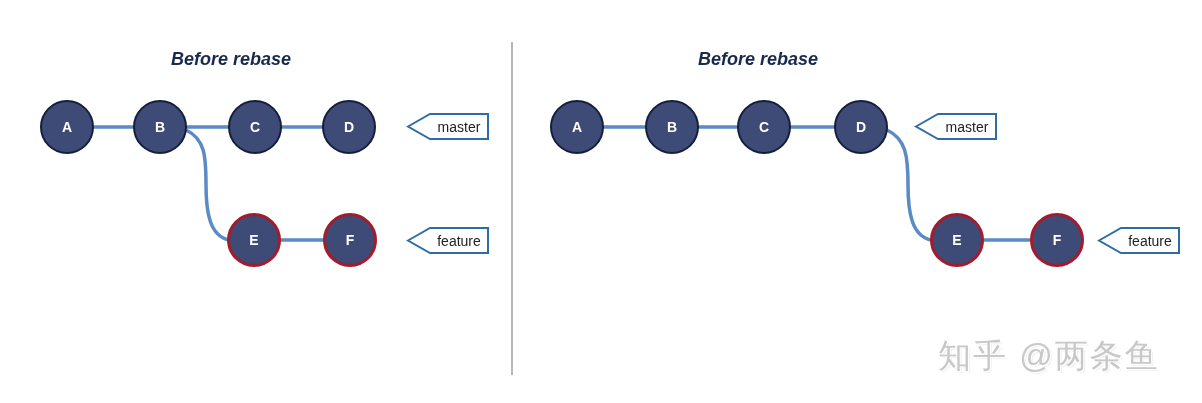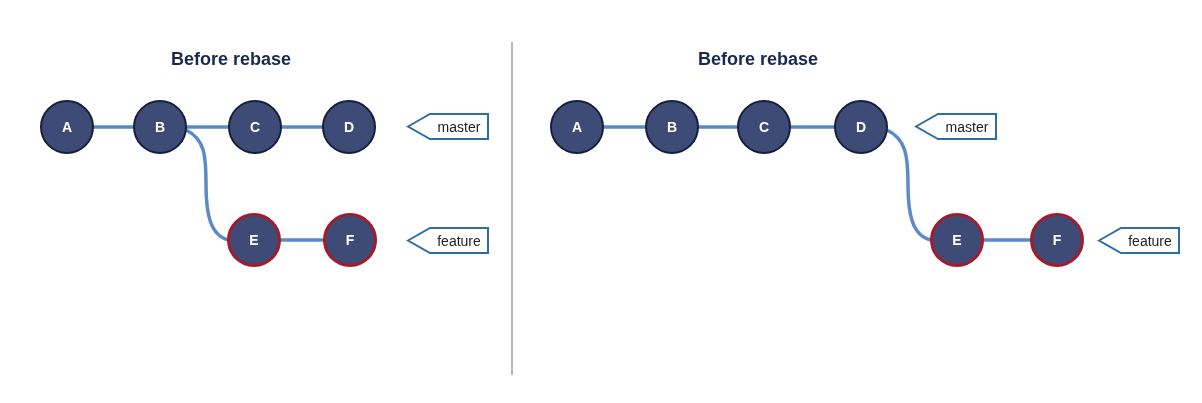--- a/index.html
+++ b/index.html
@@ -38,20 +38,21 @@
   }
   .panel-title {
     position: absolute;
     top: 49px;
     width: 300px;
     text-align: center;
     font-size: 18px;
     font-weight: bold;
     color: var(--title, #17294E);
     z-index: 3;
+    font-style: italic;
   }
   .title-before { left: 81px; }
   .title-after  { left: 608px; }
   .node {
     position: absolute;
     box-sizing: border-box;
     width: 54px;
     height: 54px;
     border-radius: 50%;
     background: var(--node-fill, #3E4B76);
@@ -174,14 +175,15 @@
   <svg class="branch-tag" style="left:914px; top:112px;" viewBox="0 0 84 29">
     <polygon points="2,14.5 24,2 82,2 82,27 24,27"></polygon>
     <text x="53" y="19.5" text-anchor="middle">master</text>
   </svg>
 
   <svg class="branch-tag" style="left:1097px; top:226px;" viewBox="0 0 84 29">
     <polygon points="2,14.5 24,2 82,2 82,27 24,27"></polygon>
     <text x="53" y="19.5" text-anchor="middle">feature</text>
   </svg>
 
+  <div class="watermark">知乎 @两条鱼</div>
 
 </div>
 
 </body></html>

